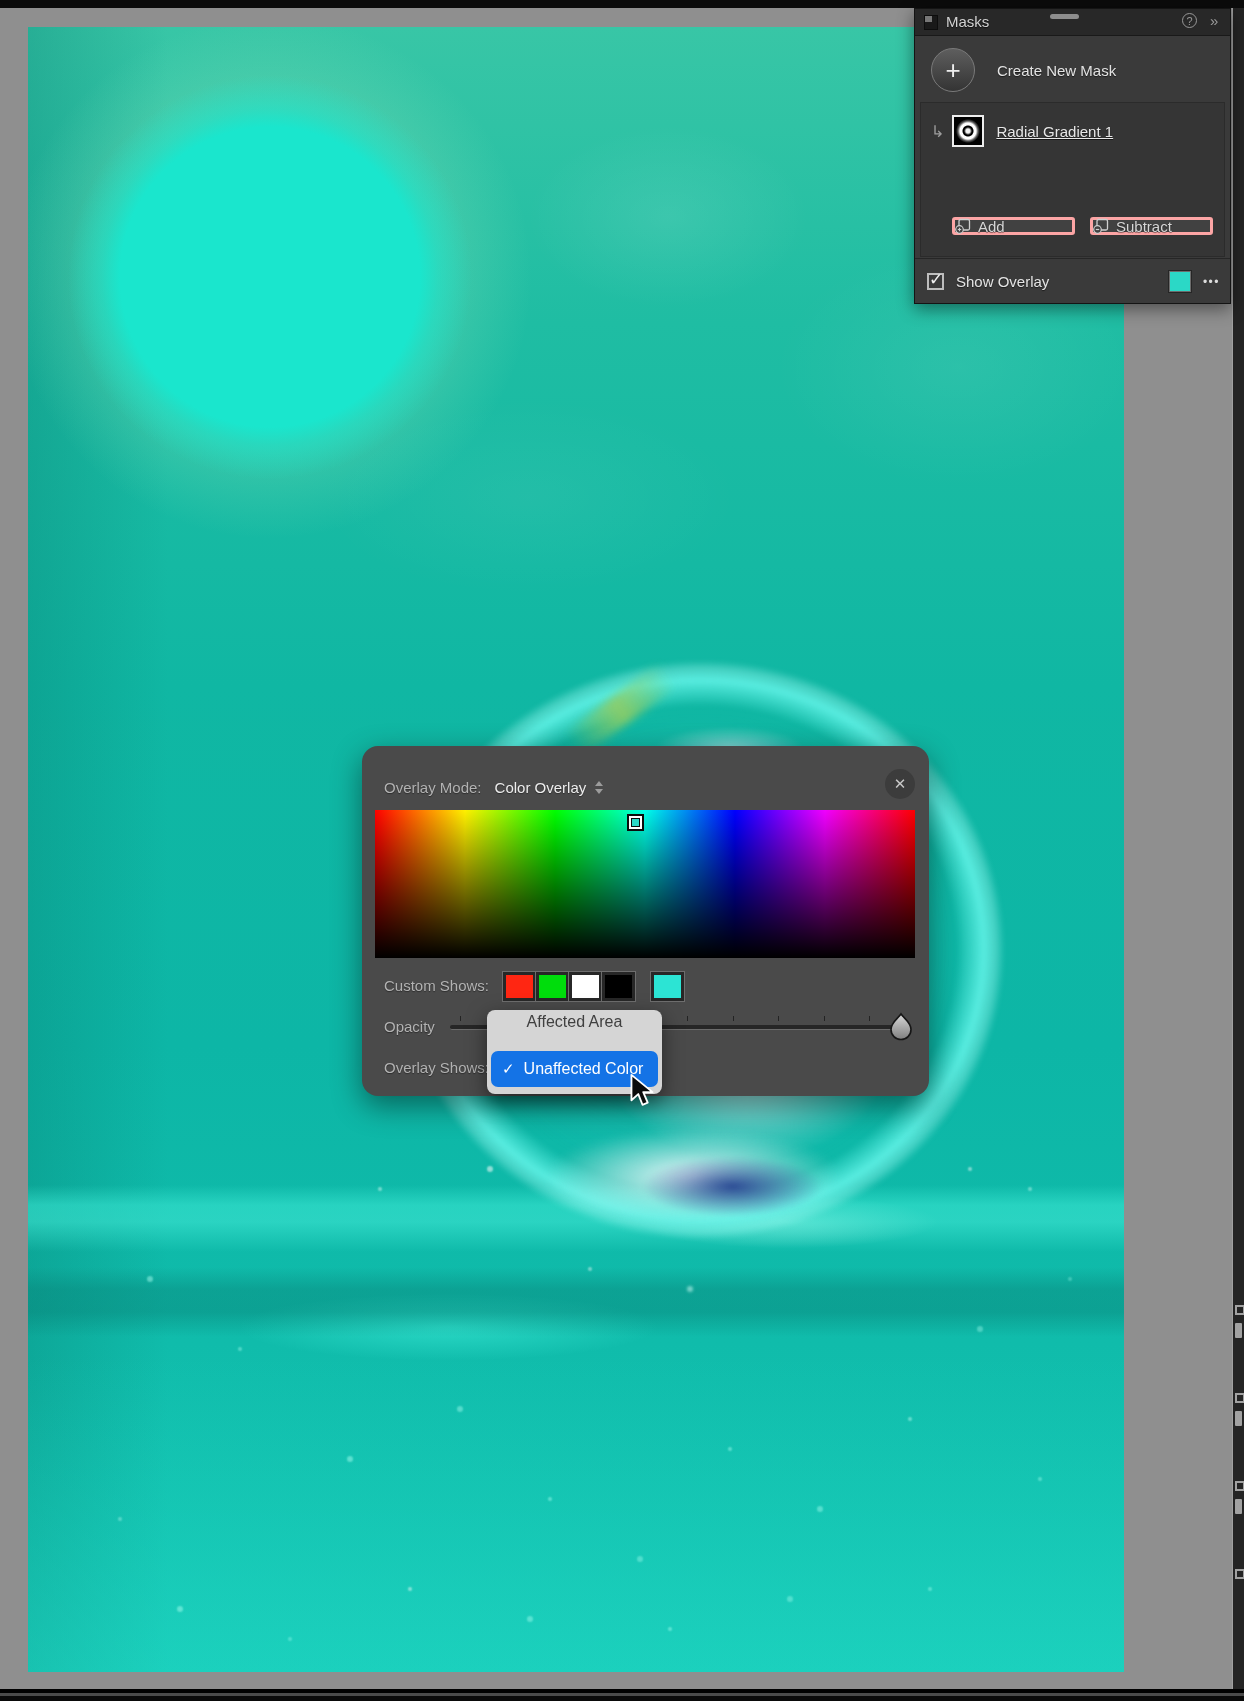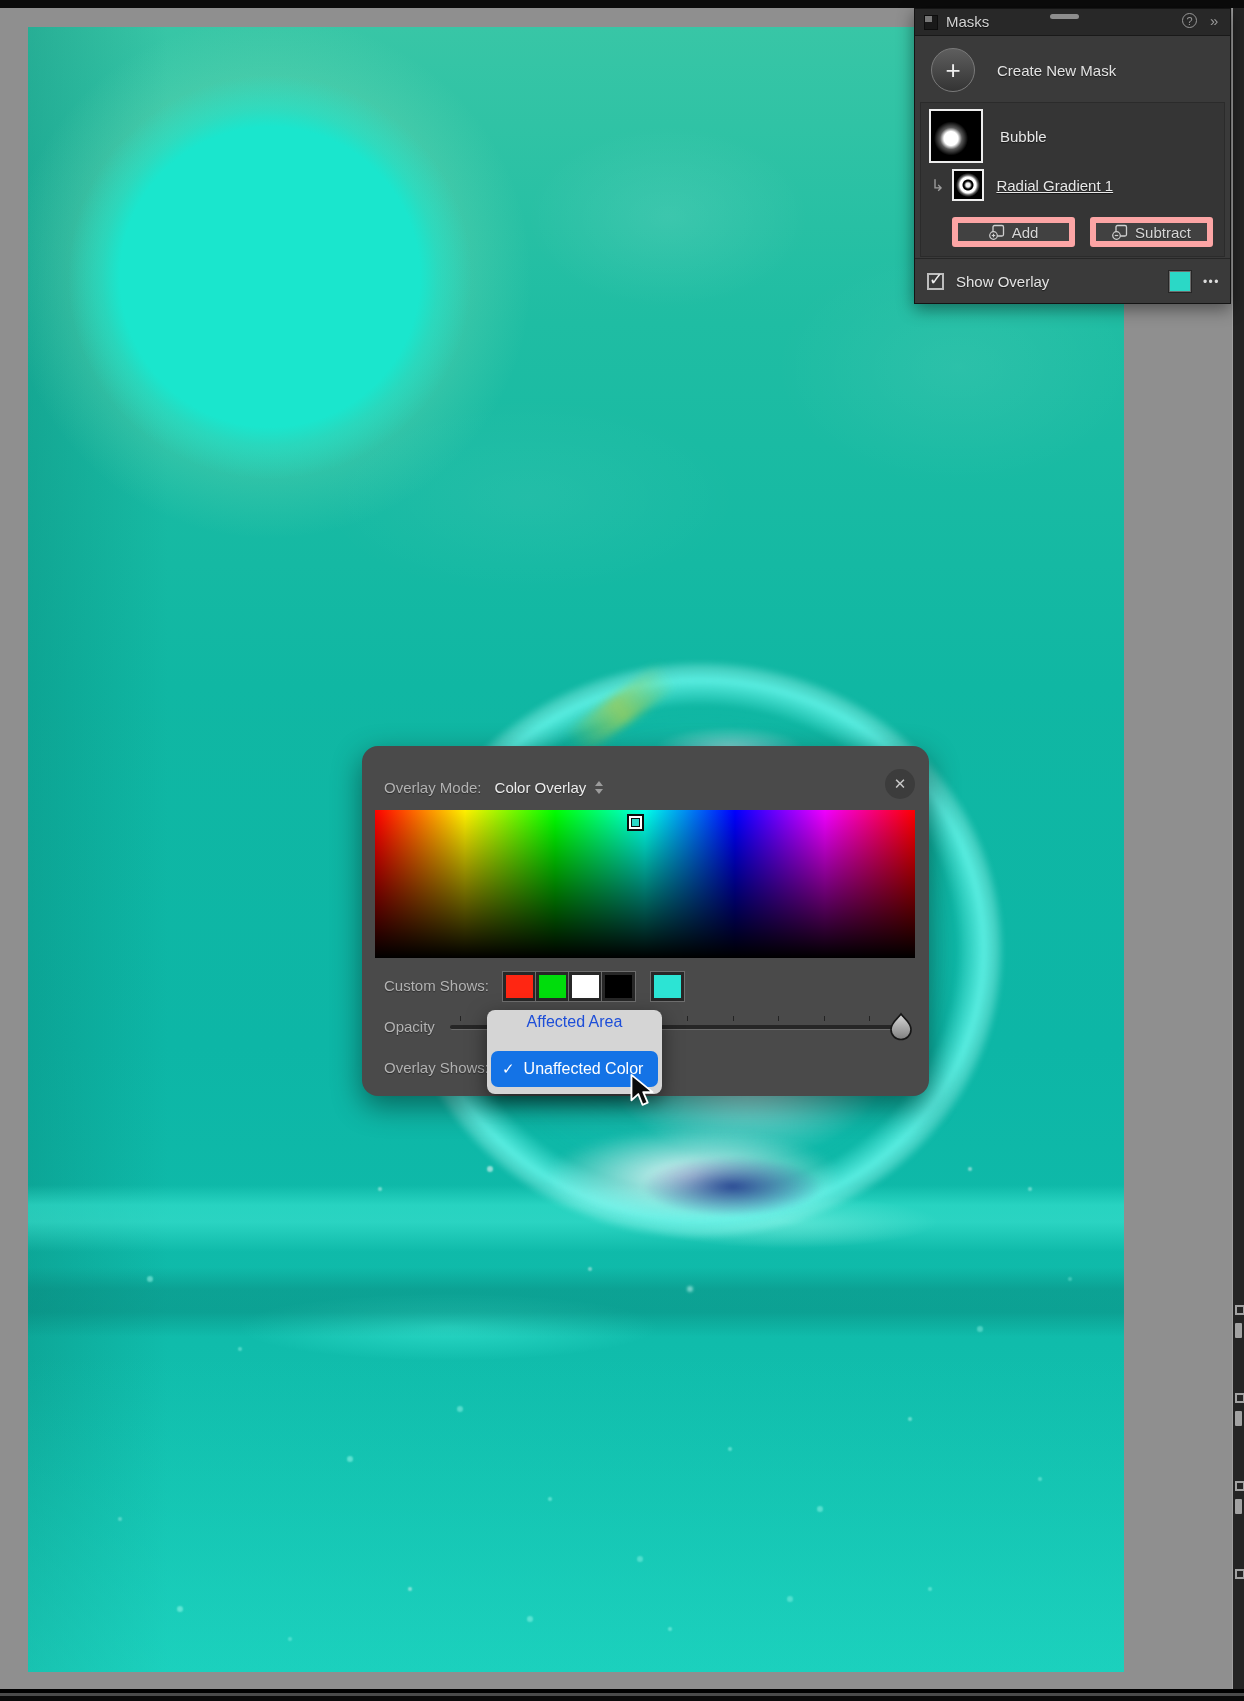--- a/index.html
+++ b/index.html
@@ -90,22 +90,22 @@
   .thumb-main{width:54px;height:54px;
     background:#000 radial-gradient(circle at 40% 55%, #fff 0 7px, rgba(255,255,255,.35) 11px, rgba(255,255,255,0) 17px);}
   .thumb-sub{width:32px;height:32px;
     background:#000 radial-gradient(circle, rgba(255,255,255,.95) 0 2px, rgba(255,255,255,.25) 3px, rgba(255,255,255,0) 5px),
                #000 radial-gradient(circle, transparent 0 4px, #fff 5px 8px, rgba(255,255,255,.35) 10px, transparent 12px);
     background:radial-gradient(circle, rgba(255,255,255,.95) 0 2px, rgba(255,255,255,0) 4px),
                radial-gradient(circle, transparent 0 5px, #fff 6px 8px, rgba(255,255,255,.35) 10px, transparent 12px), #000;}
   .mask-name{margin-left:17px;font-size:15px;color:#e7e7e7;text-shadow:0 1px 1px rgba(0,0,0,.55);}
   .sub-arrow{color:#9d9d9d;font-size:16px;margin:0 8px 0 2px;}
   .mask-btns{position:absolute;left:31px;top:114px;display:flex;gap:15px;}
-  .mbtn{width:123px;height:30px;background:#414141;border:6px solid #fca5a5;border-radius:3px;box-sizing:border-box;
-    display:flex;align-items:center;justify-content:center;gap:7px;color:#d6d6d6;font-size:15px;cursor:pointer;
+  .mbtn{width:123px;height:18px;background:#414141;border:3px solid #fca5a5;border-radius:3px;box-sizing:border-box;
+    display:flex;align-items:center;gap:7px;color:#d6d6d6;font-size:15px;cursor:pointer;
     text-shadow:0 1px 1px rgba(0,0,0,.5);}
   .mp-divider{position:absolute;left:0;right:0;top:249px;border-top:1px solid #262626;}
   .overlay-row{position:absolute;left:12px;right:10px;top:250px;height:45px;display:flex;align-items:center;}
   .mp-checkbox{width:17px;height:17px;border:2px solid #bdbdbd;box-sizing:border-box;position:relative;background:transparent;cursor:pointer;}
   .mp-checkbox span{position:absolute;left:0px;top:-6px;font-size:17px;color:#f0f0f0;}
   .show-overlay-label{margin-left:12px;font-size:15px;color:#e4e4e4;flex:1;text-shadow:0 1px 1px rgba(0,0,0,.55);}
   .overlay-swatch{width:22px;height:21px;border:1px solid #6c6c6c;box-shadow:0 0 0 1px #262626;box-sizing:border-box;margin-right:12px;cursor:pointer;}
   .mp-more{color:#dcdcdc;font-size:12px;letter-spacing:1.5px;cursor:pointer;}
 
   
@@ -132,21 +132,21 @@
   .slider-track{position:absolute;left:88px;top:279px;width:455px;height:4px;background:#262626;border-radius:2px;
     border-bottom:1px solid #6b6b6b;cursor:pointer;}
   .tick{position:absolute;top:-9px;width:1px;height:5px;background:#232323;}
   .slider-handle{position:absolute;left:526px;top:265px;cursor:grab;}
   .shows-label{position:absolute;left:22px;top:313px;}
 
   
   .popup{left:487px;top:1010px;width:175px;height:84px;background:#d5d5d5;border-radius:8px;
     box-shadow:0 7px 20px rgba(0,0,0,.5);z-index:30;}
   .popup-opt{height:24px;display:flex;align-items:center;justify-content:center;
-    color:#1d4ed8;font-size:16px;cursor:pointer;}
+    color:#404040;font-size:16px;cursor:pointer;}
   .popup-opt-selected{position:absolute;left:4px;top:41px;width:167px;height:36px;border-radius:7px;
     display:flex;align-items:center;color:#fff;font-size:16px;cursor:pointer;}
   .popup-check{margin-left:11px;font-size:15px;}
   .popup-opt-selected .lbl{margin-left:9px;}
 
   .cursor{left:629px;top:1073px;z-index:40;pointer-events:none;}
 </style>
 </head>
 <body>
 
@@ -180,24 +180,20 @@
     <div class="mp-help">?</div>
     <div class="mp-collapse">»</div>
   </div>
 
   <div class="create-row">
     <div class="plus-circle">+</div>
     <div class="create-label">Create New Mask</div>
   </div>
 
   <div class="mask-list">
-    <div class="mask-row">
-      <div class="thumb thumb-main"></div>
-      <div class="mask-name">Bubble</div>
-    </div>
     <div class="mask-row" style="margin-top:6px;">
       <div class="sub-arrow">↳</div>
       <div class="thumb thumb-sub"></div>
       <div class="mask-name" style="margin-left:12px;text-decoration:underline;">Radial Gradient 1</div>
     </div>
     <div class="mask-btns">
       <div class="mbtn">
         <svg width="16" height="16" viewBox="0 0 16 16">
           <rect x="4" y="1.5" width="10.5" height="10.5" rx="1.5" fill="none" stroke="#cfcfcf" stroke-width="1.3"></rect>
           <circle cx="4.5" cy="11.5" r="3.8" fill="#414141" stroke="#cfcfcf" stroke-width="1.2"></circle>

